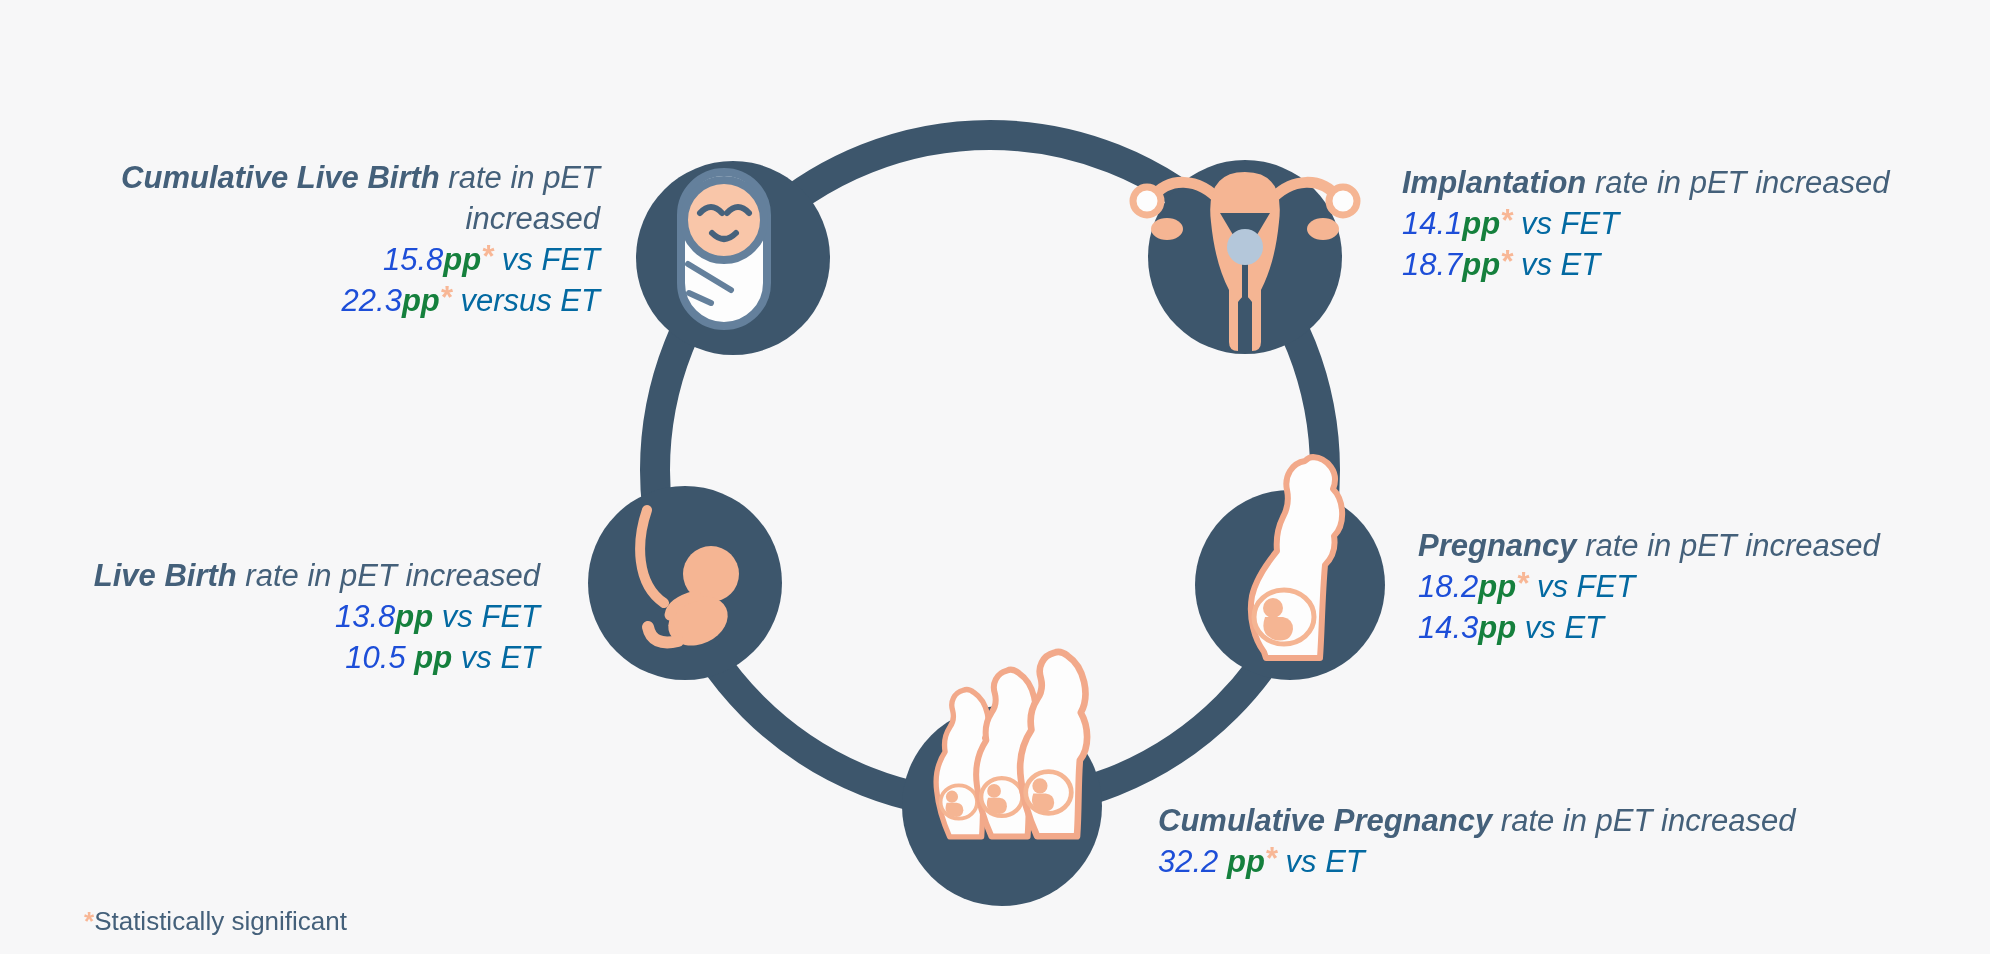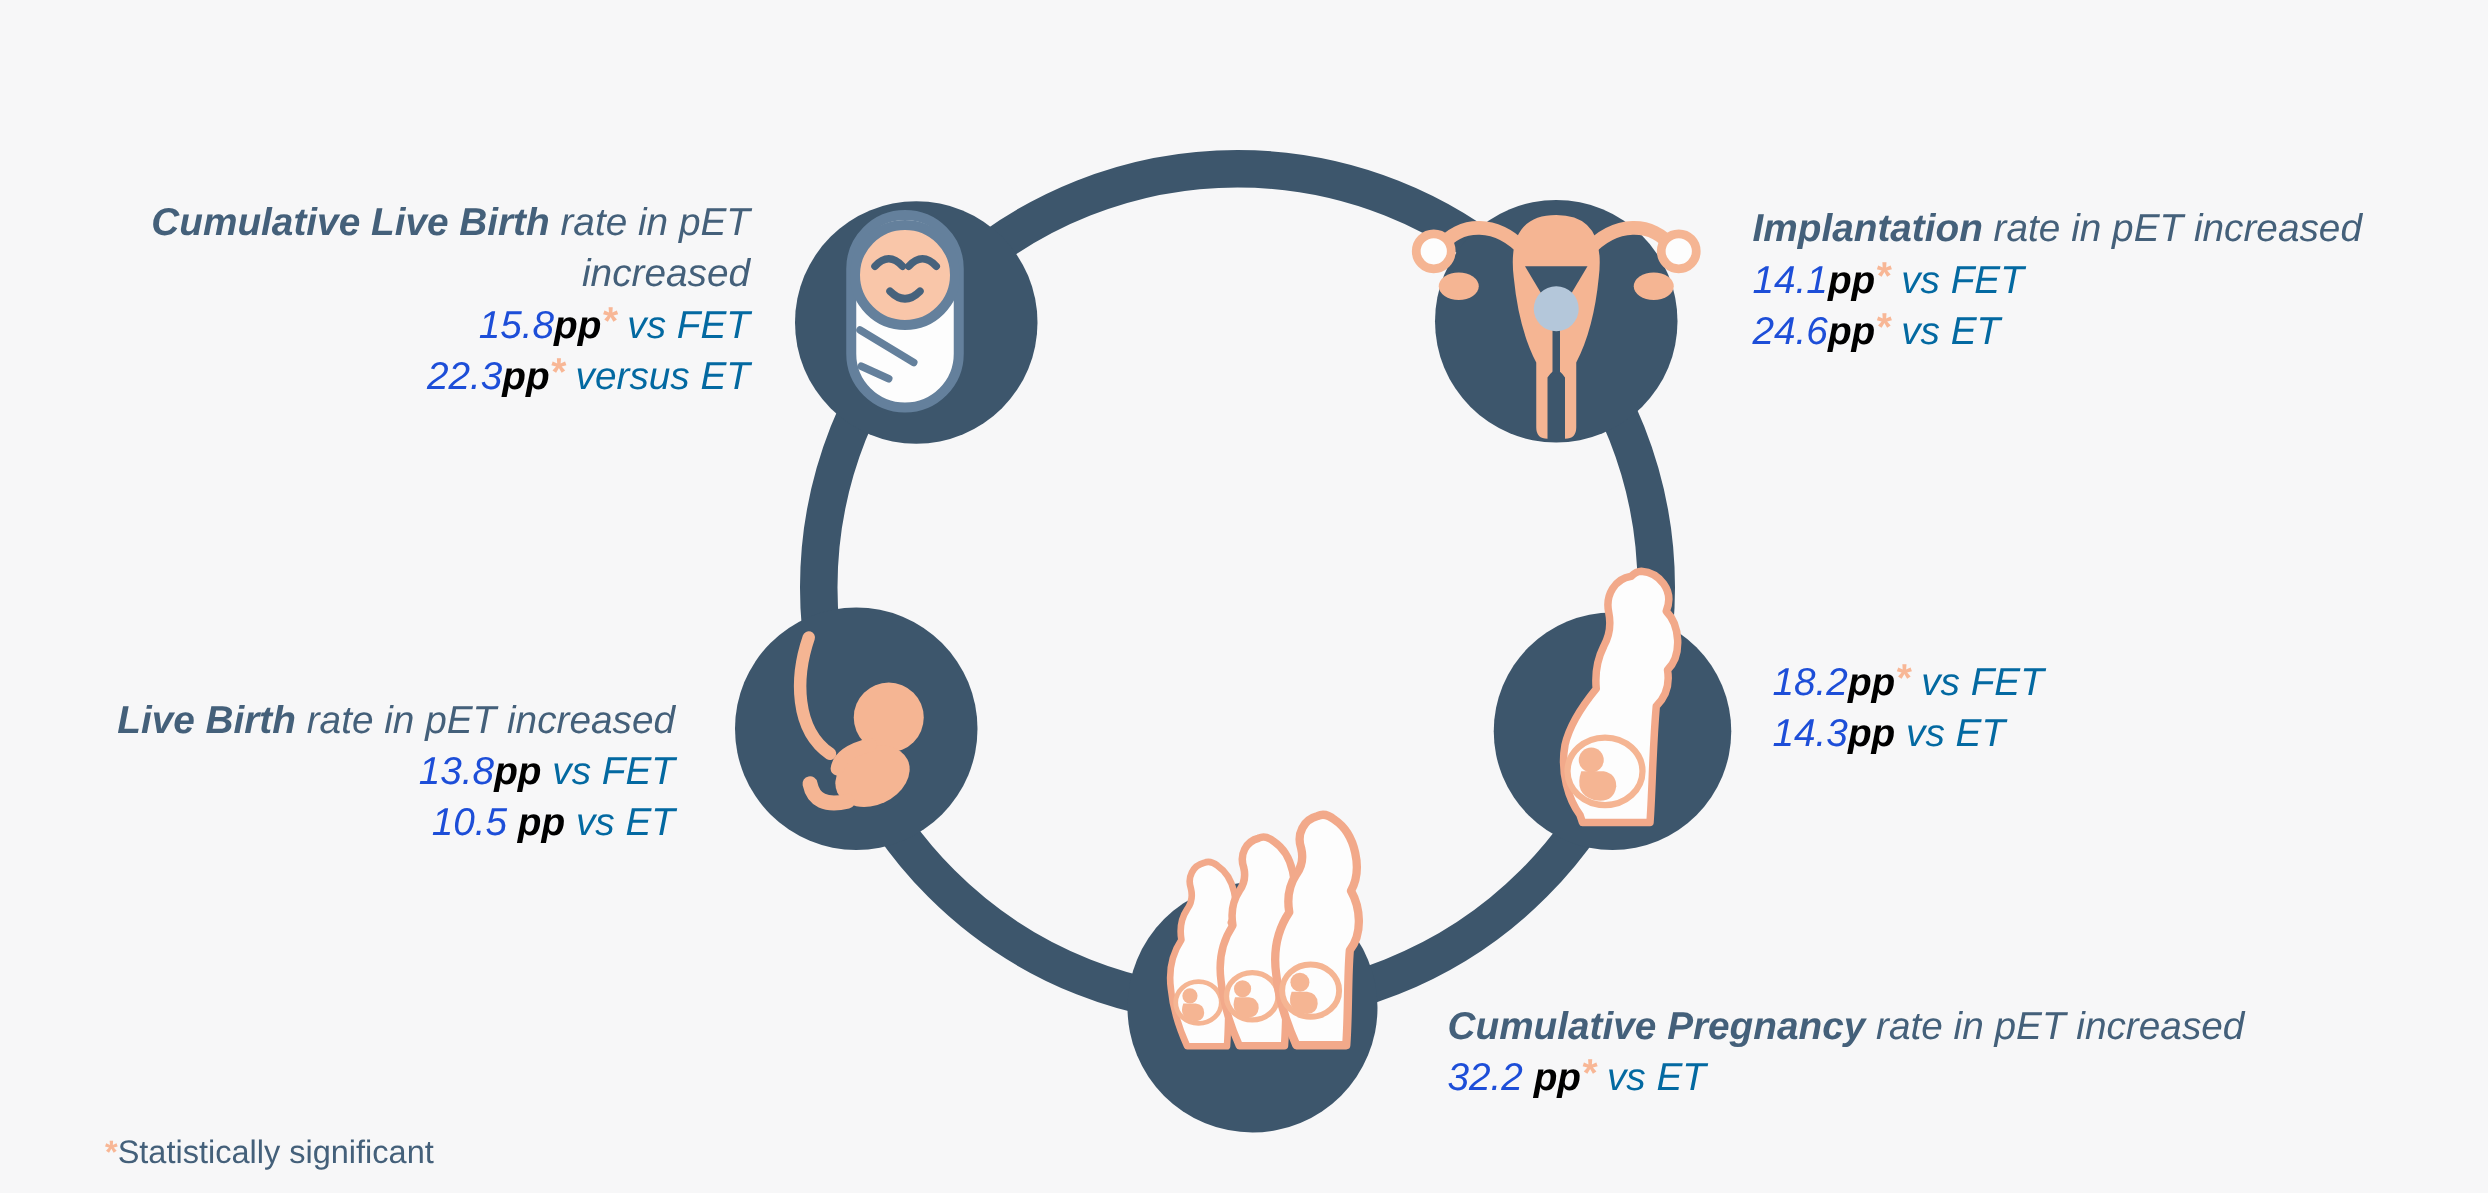--- a/index.html
+++ b/index.html
@@ -9,21 +9,21 @@
     font-family:"Liberation Sans", sans-serif;
   }
   #canvas { position:absolute; left:0; top:0; }
   .stat {
     position:absolute; color:#44607a; font-size:31px; line-height:41px;
     white-space:nowrap;
   }
   .stat .line { white-space:nowrap;font-style:italic; }
   .t  { font-weight:700; }
   .num  { color:#1d4ed8; }
-  .pp   { color:#000000; font-weight:700; }
+  .pp   { color:#15803d; font-weight:700; }
   .star { color:#f8b796; font-weight:700; position:relative; top:-3px; }
   .vs   { color:#0369a1; }
   .align-right { text-align:right; }
   .align-left  { text-align:left; }
   .footnote {
     position:absolute; left:84px; top:905px; font-size:26px; line-height:32px;
     color:#44607a; white-space:nowrap;
   }
   .footnote .star { top:0; }
 </style>
@@ -96,24 +96,25 @@
 <div class="stat align-right" style="top:157px; right:1390px;">
   <div class="line"><span class="t">Cumulative Live Birth</span><span> rate in pET</span></div>
   <div class="line">increased</div>
   <div class="line"><span class="num">15.8</span><span class="pp">pp</span><span class="star">*</span><span class="vs"> vs FET</span></div>
   <div class="line"><span class="num">22.3</span><span class="pp">pp</span><span class="star">*</span><span class="vs"> versus ET</span></div>
 </div>
 
 <div class="stat align-left" style="top:162px; left:1402px;">
   <div class="line"><span class="t">Implantation</span><span> rate in pET increased</span></div>
   <div class="line"><span class="num">14.1</span><span class="pp">pp</span><span class="star">*</span><span class="vs"> vs FET</span></div>
-  <div class="line"><span class="num">24.6</span><span class="pp">pp</span><span class="star">*</span><span class="vs"> vs ET</span></div>
+  <div class="line"><span class="num">18.7</span><span class="pp">pp</span><span class="star">*</span><span class="vs"> vs ET</span></div>
 </div>
 
 <div class="stat align-left" style="top:525px; left:1418px;">
+  <div class="line"><span class="t">Pregnancy</span><span> rate in pET increased</span></div>
   <div class="line"><span class="num">18.2</span><span class="pp">pp</span><span class="star">*</span><span class="vs"> vs FET</span></div>
   <div class="line"><span class="num">14.3</span><span class="pp">pp</span><span class="star"></span><span class="vs"> vs ET</span></div>
 </div>
 
 <div class="stat align-left" style="top:800px; left:1158px;">
   <div class="line"><span class="t">Cumulative Pregnancy</span><span> rate in pET increased</span></div>
   <div class="line"><span class="num">32.2</span><span class="pp"> pp</span><span class="star">*</span><span class="vs"> vs ET</span></div>
 </div>
 
 <div class="stat align-right" style="top:555px; right:1450px;">

